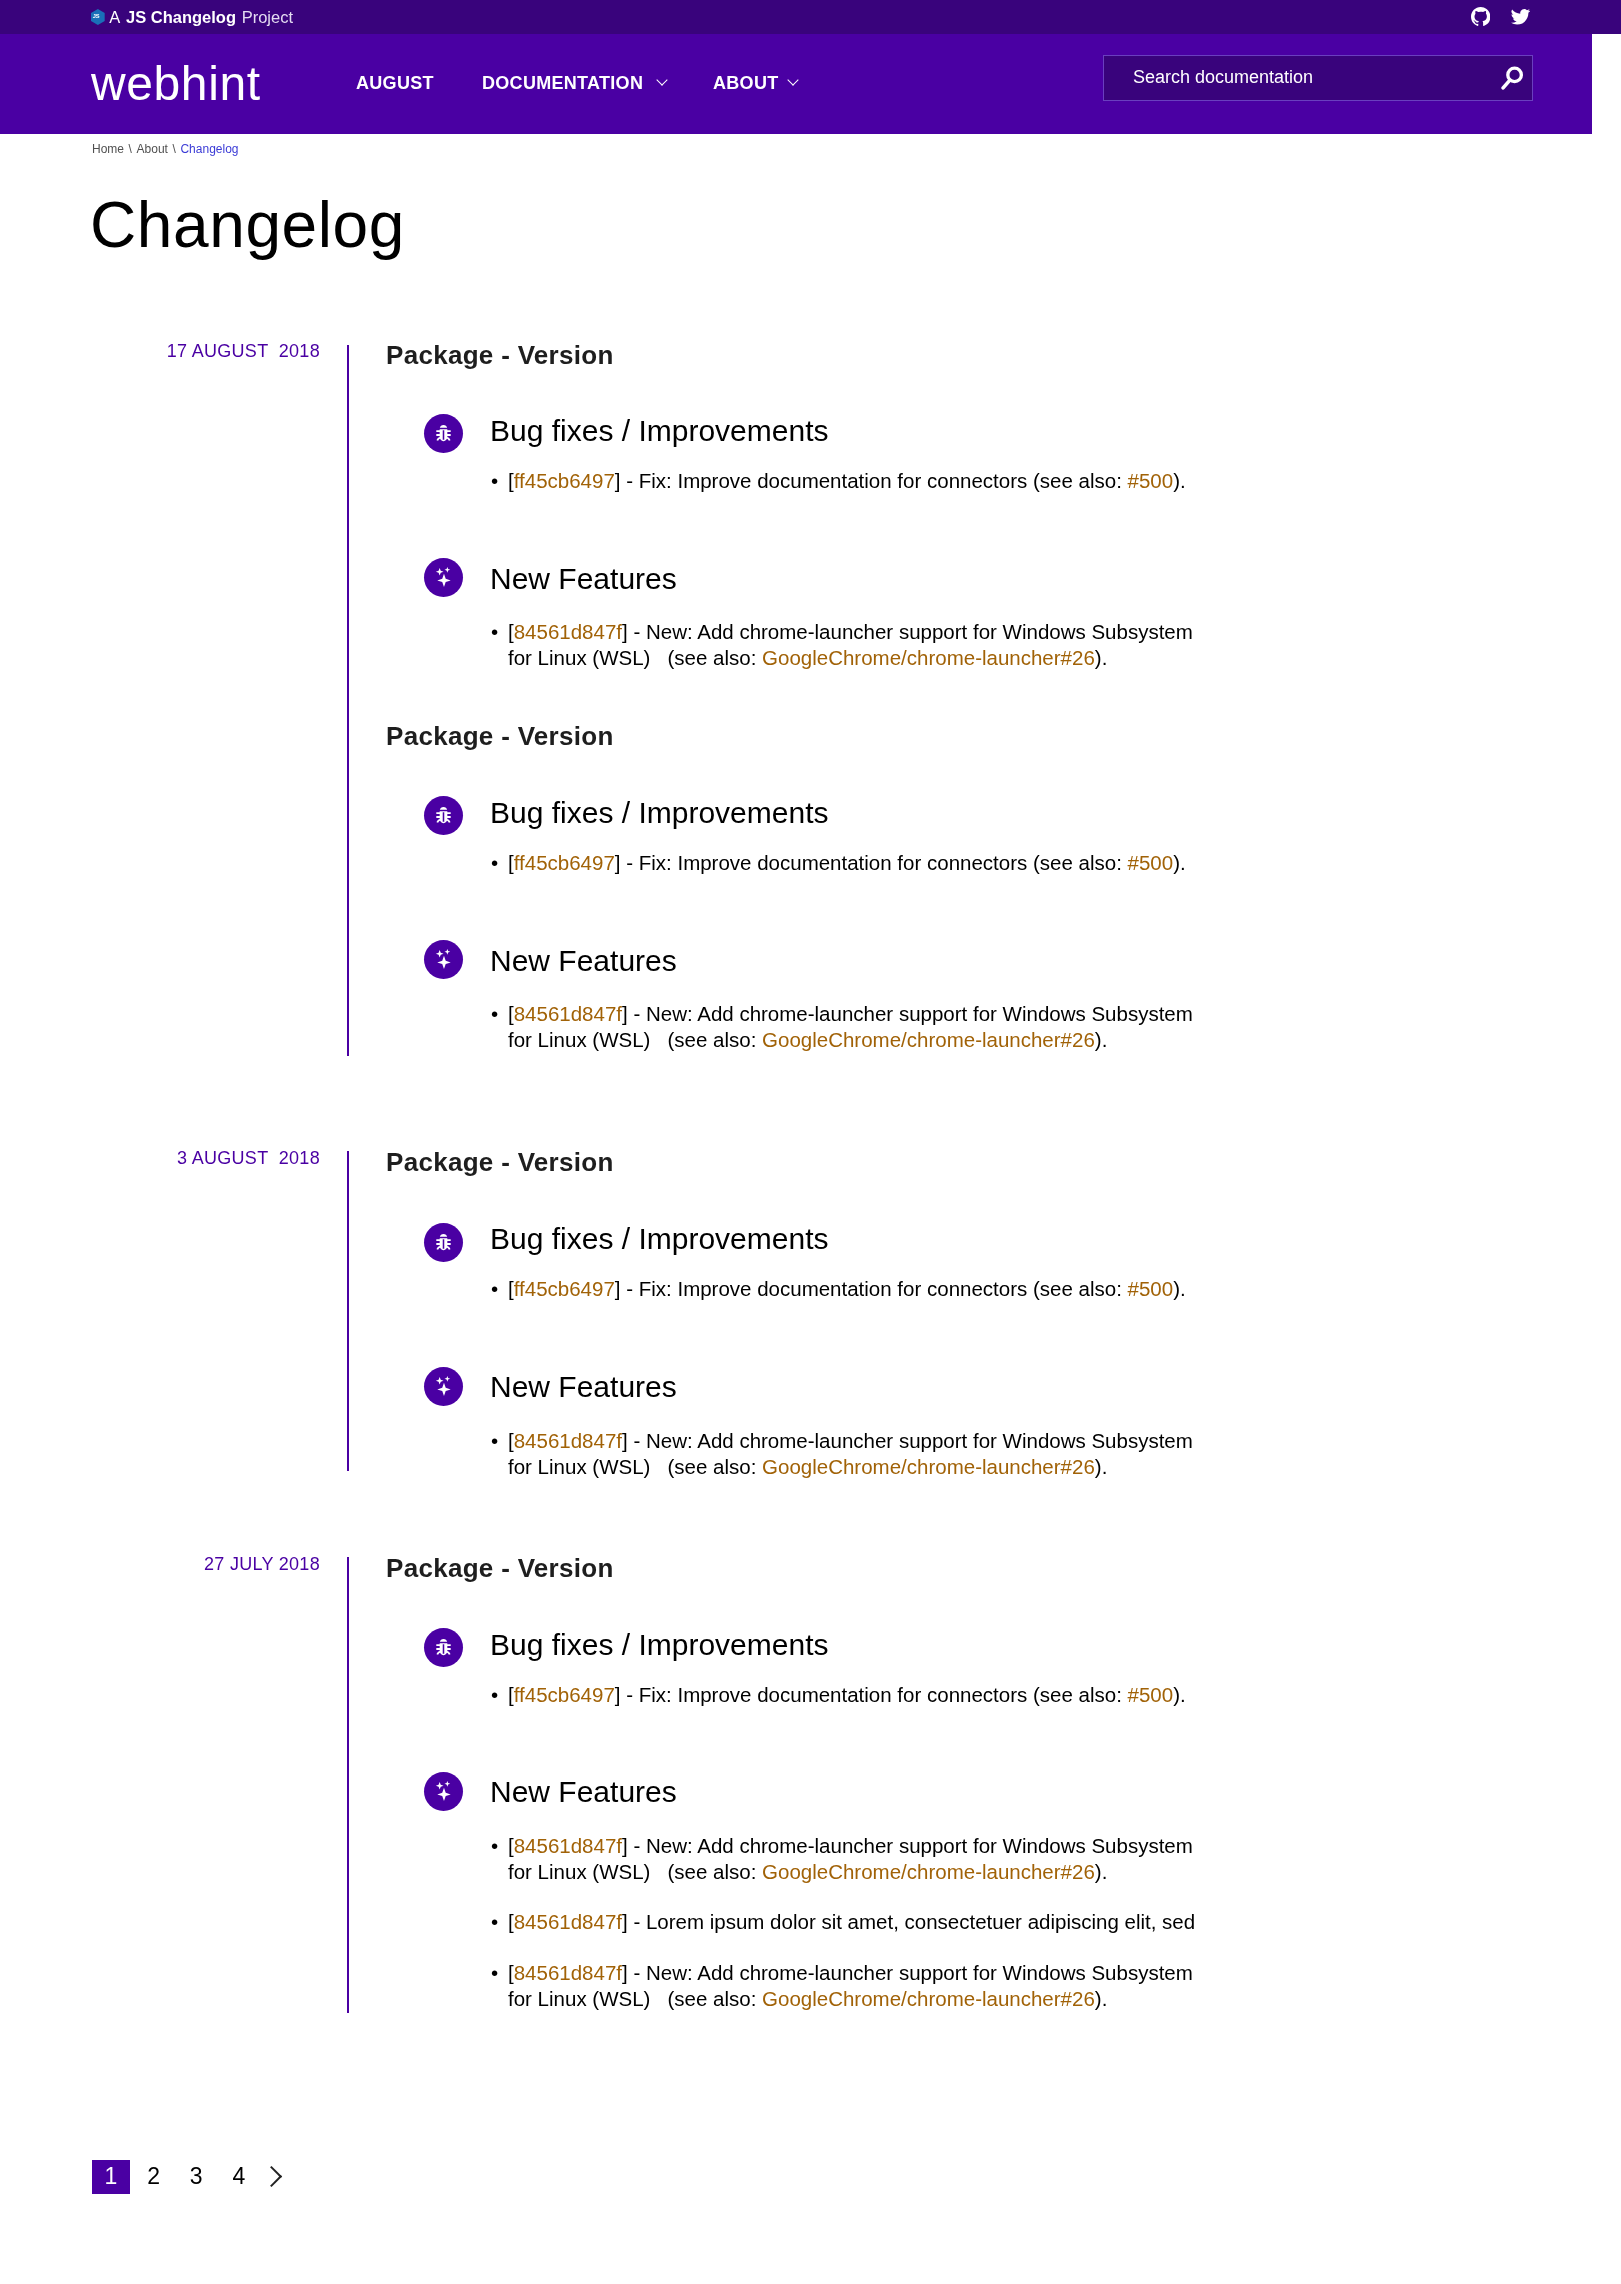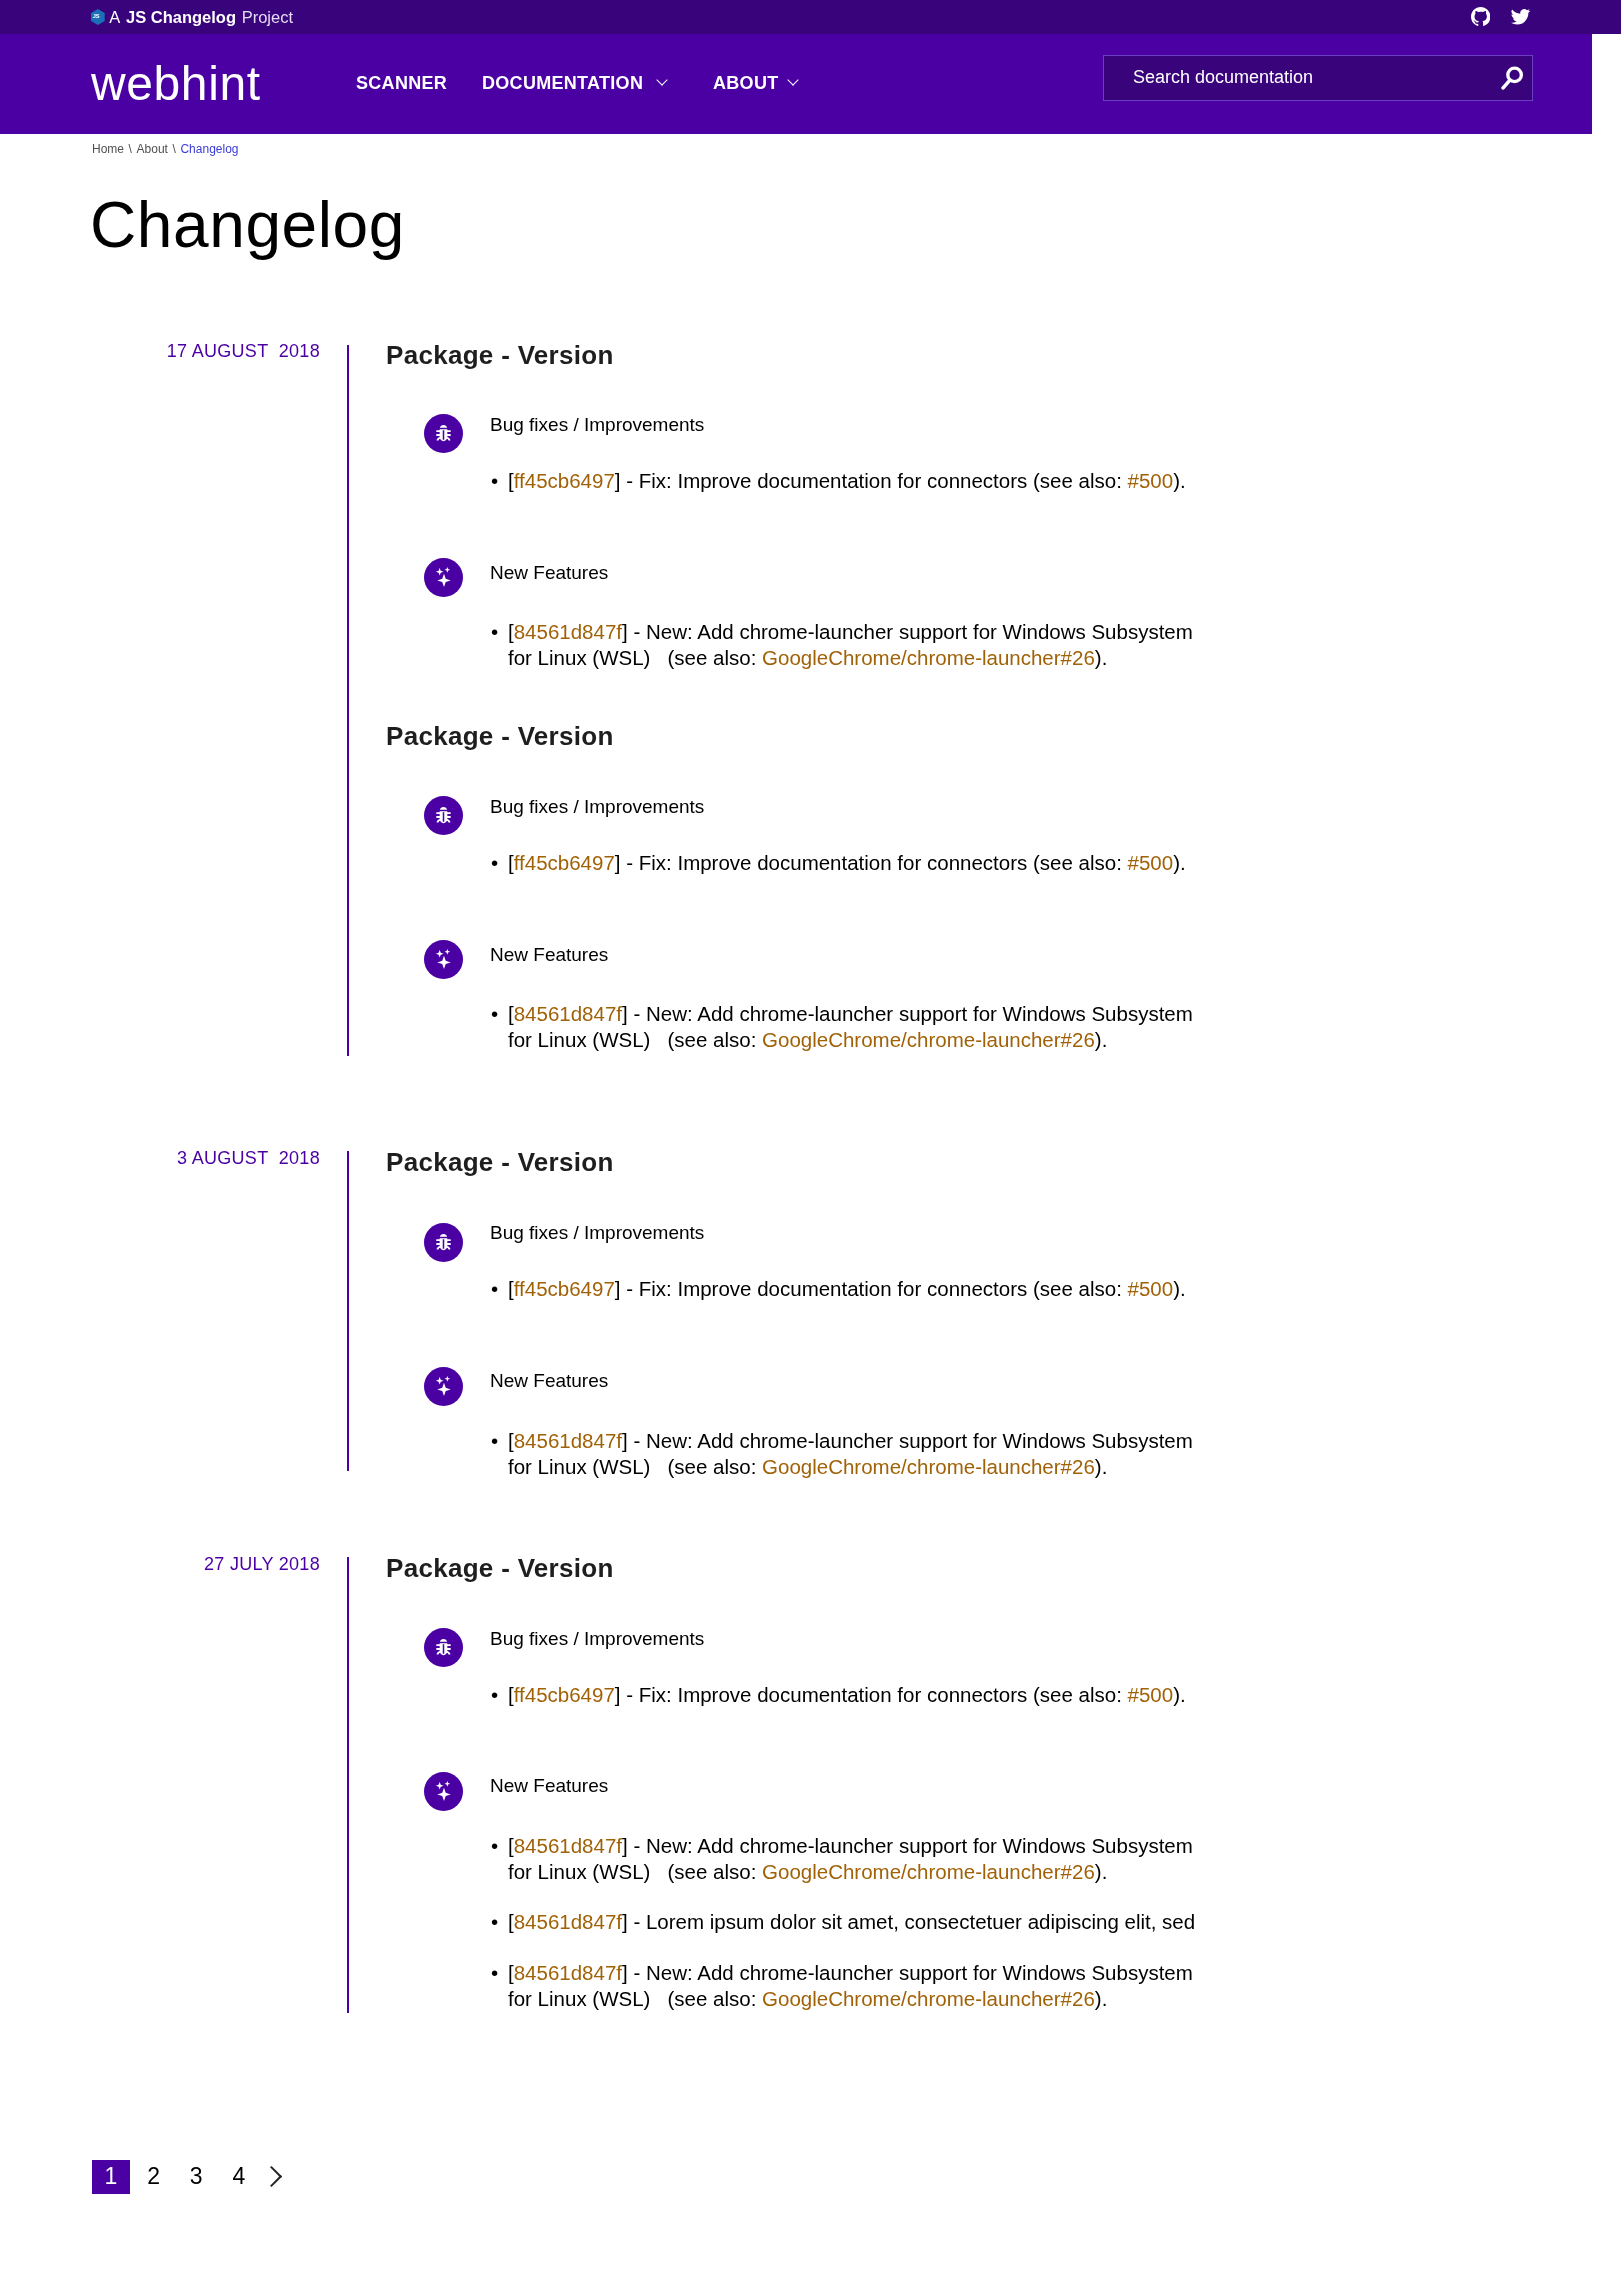--- a/index.html
+++ b/index.html
@@ -33,21 +33,21 @@
   .breadcrumb .sep { margin: 0 4.6px; }
   .breadcrumb .current { color: #3b3bd6; }
   .page-title { position: absolute; left: 90px; top: 188px; font-size: 64px; font-weight: normal; color: #000; letter-spacing: 0.6px; }
 
   
   .tl-date { position: absolute; right: calc(1622px - 320px); font-size: 18px; color: #4a00a3; font-weight: normal; white-space: pre; letter-spacing: 0.3px; }
   .tl-line { position: absolute; left: 347px; width: 2.3px; background: #4a00a3; }
   .pkg-title { position: absolute; left: 386px; font-size: 26px; color: #1e1e1e; font-weight: bold; letter-spacing: 0.3px; }
   .sec-icon { position: absolute; left: 424px; width: 39px; height: 39px; border-radius: 50%; background: #4a00a3; display: flex; align-items: center; justify-content: center; }
   .sec-icon svg { width: 23px; height: 23px; }
-  .sec-title { position: absolute; left: 490px; font-size: 19px; color: #000; }
+  .sec-title { position: absolute; left: 490px; font-size: 30px; color: #000; }
   .bullet { position: absolute; left: 491px; font-size: 20.5px; color: #000; line-height: 26px; white-space: pre; }
   .bullet .dot { display: inline-block; width: 17px; }
   .bullet .cont { display: block; padding-left: 17px; }
   .link { color: #a16207; cursor: pointer; }
 
   
   .pager { position: absolute; left: 92px; top: 2159px; height: 35px; display: flex; align-items: center; }
   .pg { width: 38px; height: 34px; display: flex; align-items: center; justify-content: center; font-size: 23px; color: #000; margin-right: 4.6px; cursor: pointer; }
   .pg.active { background: #4a00a3; color: #fff; }
   .pg-next { width: 23px; height: 34px; display: flex; align-items: center; justify-content: center; cursor: pointer; }
@@ -71,21 +71,21 @@
   <a class="social" style="left:1509px">
     <svg viewBox="0 0 24 24">
         <path d="M23.6 4.6c-.9.4-1.8.6-2.8.8 1-.6 1.8-1.5 2.1-2.7-.9.6-2 1-3.1 1.2A4.9 4.9 0 0 0 11.5 8.3 13.9 13.9 0 0 1 1.4 3.1a4.9 4.9 0 0 0 1.5 6.6c-.8 0-1.6-.2-2.2-.6v.1c0 2.4 1.7 4.4 3.9 4.8-.7.2-1.5.2-2.2.1.6 2 2.4 3.4 4.6 3.4A9.9 9.9 0 0 1 0 19.5 13.9 13.9 0 0 0 7.5 21.7c9 0 14-7.5 14-14v-.6c1-.7 1.8-1.6 2.5-2.5z"></path>
       </svg>
   </a>
 </div>
 
 <div class="nav">
   <div class="logo">webhint</div>
   <div class="nav-item" style="left:356px">
-    <span>SCANNER</span>
+    <span>AUGUST</span>
   </div>
   <div class="nav-item" style="left:482px">
     <span>DOCUMENTATION</span>
     <span class="chev-down"></span>
   </div>
   <div class="nav-item" style="left:713px">
     <span>ABOUT</span>
     <span class="chev-down" style="margin-left:10.3px"></span>
   </div>
   <div class="search" style="top:20.5px;">

